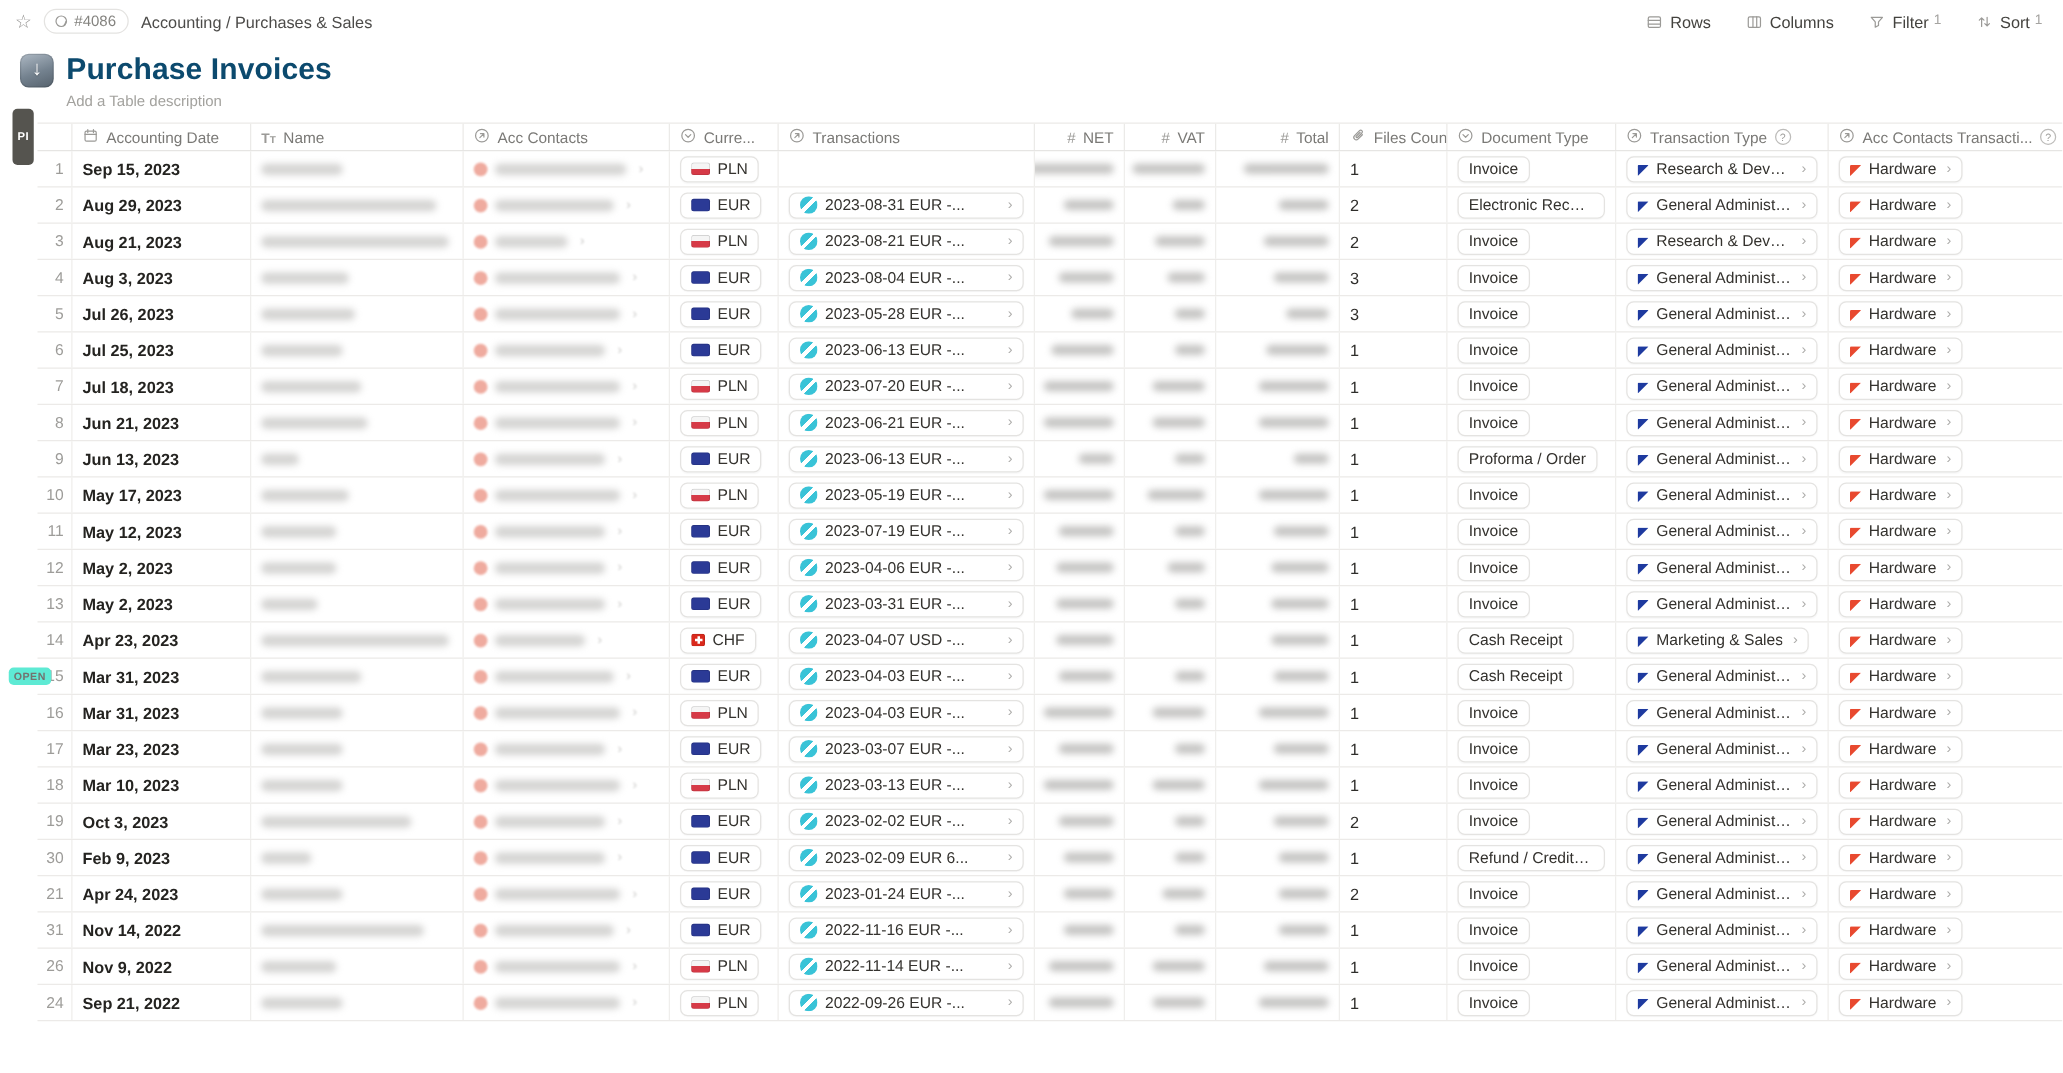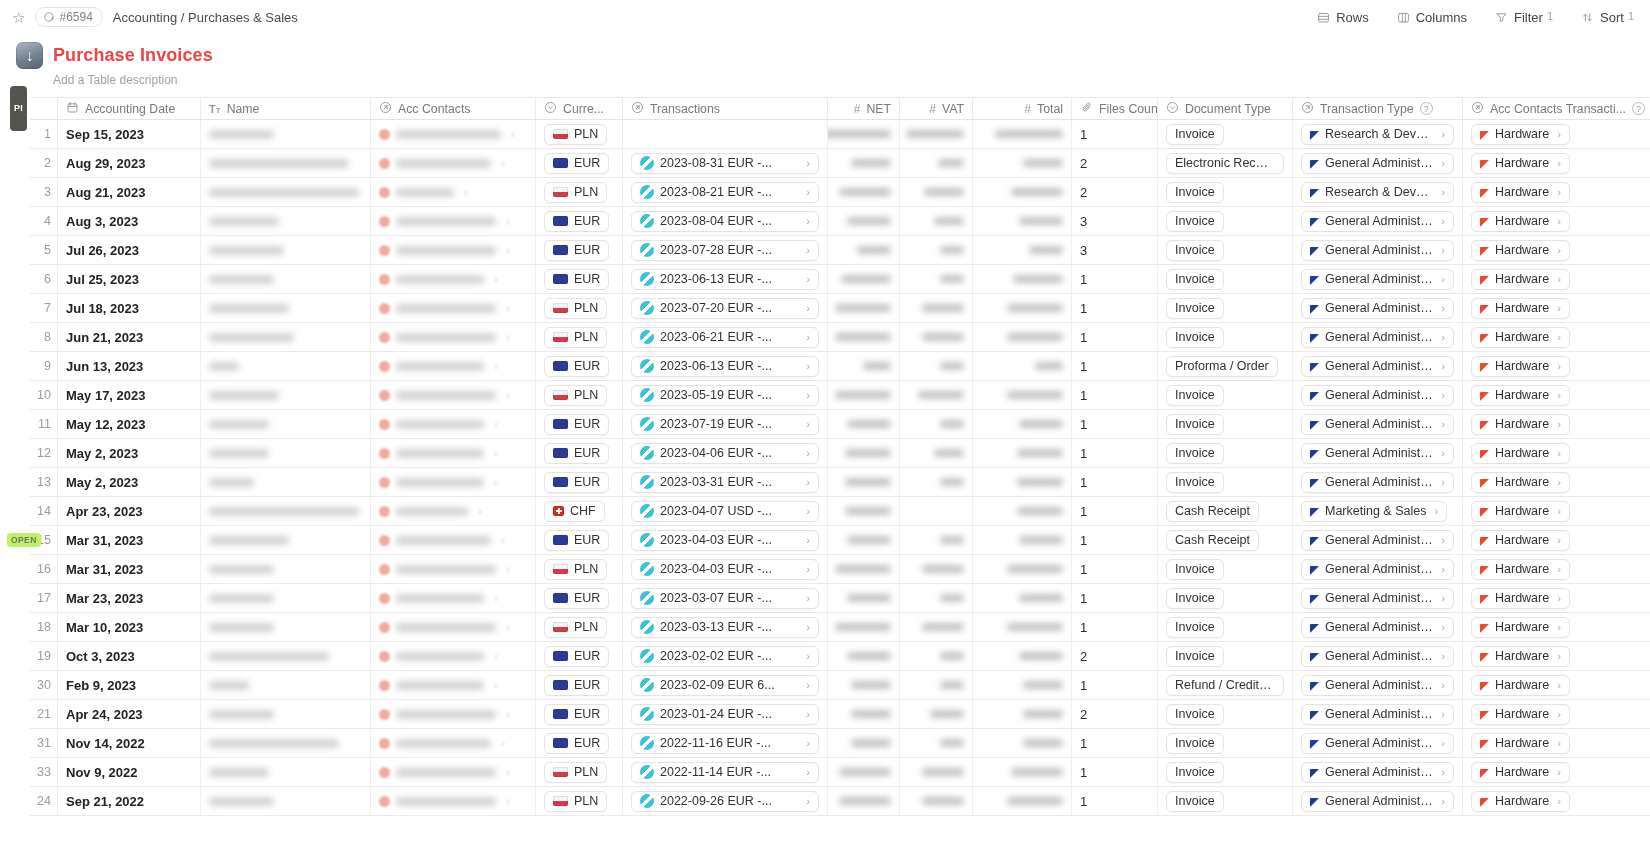--- a/index.html
+++ b/index.html
@@ -19,21 +19,21 @@
   .tool-btn svg { display:block; }
   .tool-count { font-size:11px; color:#a5a4a1; margin-left:-2px; position:relative; top:-1px; }
 
   
   .titlebar { padding:8px 16px 2px 16px; display:flex; align-items:center; gap:10px; }
   .page-emoji { width:27px; height:27px; border-radius:7px; flex:0 0 auto;
     background:linear-gradient(160deg,#aeb9c4 0%,#74828f 55%,#55616c 100%);
     display:flex; align-items:center; justify-content:center;
     box-shadow:inset 0 0 0 1px rgba(0,0,0,.12); }
   .page-emoji span { color:#fff; font-weight:bold; font-size:16px; line-height:1; text-shadow:0 1px 1px rgba(0,0,0,.25); }
-  .page-title { font-size:18px; font-weight:700; color:#ef4444; letter-spacing:.1px; }
+  .page-title { font-size:24px; font-weight:700; color:#0c4a6e; letter-spacing:.1px; }
   .page-desc { padding:2px 16px 10px 53px; font-size:12px; color:#a3a29e; }
 
   
   .table { width:1650px; padding-left:30px; }
   .thead { display:flex; height:23px; border-top:1px solid #ebeae8; border-bottom:1px solid #e6e5e3; align-items:center; }
   .hcell { display:flex; align-items:center; gap:6px; height:100%; padding:0 8px; font-size:12.3px; color:#7a7976;
     border-right:1px solid #ebeae8; overflow:hidden; white-space:nowrap; cursor:pointer; }
   .hcell svg, .hcell .ticon, .hcell .hash { flex:0 0 auto; }
   .hash { font-size:12px; color:#9b9a97; }
   .ticon { font-size:11px; color:#9b9a97; font-weight:bold; letter-spacing:0; }
@@ -42,21 +42,21 @@
     font-size:8.5px; display:inline-flex; align-items:center; justify-content:center; flex:0 0 auto; }
   .gutter-h { width:28px; border-right:1px solid #ebeae8; height:100%; display:flex; align-items:center; position:relative; }
   .view-badge { position:absolute; left:-20px; background:#55544f; color:#fff; font-size:9px; font-weight:bold;
     border-radius:4px; padding:18px 4px; line-height:1; letter-spacing:.3px; cursor:pointer; }
 
   .row { display:flex; height:29px; border-bottom:1px solid #eceae8; align-items:stretch; }
   .cell { display:flex; align-items:center; padding:0 8px; border-right:1px solid #efeeec; overflow:hidden; white-space:nowrap; }
   .gutter { width:28px; border-right:1px solid #efeeec; display:flex; align-items:center; justify-content:flex-end;
     padding-right:6px; position:relative; }
   .rownum { font-size:12.5px; color:#9d9c99; }
-  .open-badge { position:absolute; left:-23px; background:#bef264; color:#73726f; font-size:8.5px; font-weight:bold;
+  .open-badge { position:absolute; left:-23px; background:#5eead4; color:#73726f; font-size:8.5px; font-weight:bold;
     letter-spacing:.4px; border-radius:4px; padding:2.5px 4px; line-height:1; cursor:pointer; }
 
   .col-date{width:143px} .col-name{width:170px} .col-contacts{width:165px} .col-currency{width:87px}
   .col-transactions{width:205px} .col-net{width:72px;justify-content:flex-end} .col-vat{width:73px;justify-content:flex-end}
   .col-total{width:99px;justify-content:flex-end} .col-files{width:86px} .col-docType{width:135px}
   .col-txType{width:170px} .col-accTx{width:187px;border-right:none}
 
   .date-txt { font-size:13px; font-weight:600; color:#242320; }
   .files-txt { font-size:13px; color:#2e2d2a; }
 
@@ -91,21 +91,21 @@
 <body>
 
 <div class="topbar">
   <div class="topbar-left">
     <span class="star">☆</span>
     <span class="record-pill">
       <svg width="12" height="12" viewBox="0 0 16 16" fill="none" stroke="#9b9a97" stroke-width="1.3">
           <circle cx="8" cy="8" r="5.6"></circle>
           <path d="M10.8 12.6c1.2-1 2-2.7 2-4.6"></path>
         </svg>
-      <span>#6594</span>
+      <span>#4086</span>
     </span>
     <span class="breadcrumb">Accounting / Purchases &amp; Sales</span>
   </div>
   <div class="topbar-right" id="toolbar-buttons">
       <div class="tool-btn">
         <span>
           <svg width="13" height="13" viewBox="0 0 16 16" fill="none" stroke="#9b9a97" stroke-width="1.2" stroke-linecap="round" stroke-linejoin="round">
             <rect x="2" y="3" width="12" height="10.5" rx="1.5"></rect>
             <path d="M2 6.6h12M2 10.2h12"></path>
           </svg>
@@ -481,21 +481,21 @@
         </div>
         <div class="cell col-currency">
           <span class="pill">
             <span class="flag flag-EUR"></span>
             <span class="lbl">EUR</span>
           </span>
         </div>
         <div class="cell col-transactions">
           <span class="pill pill-wide">
             <span class="tx-icon"></span>
-            <span class="lbl">2023-07-28 EUR -...</span>
+            <span class="lbl">2023-05-28 EUR -...</span>
             <span class="chev">›</span>
           </span>
         </div>
         <div class="cell col-net">
           <span class="blurnum" style="width:34px"></span>
         </div>
         <div class="cell col-vat">
           <span class="blurnum" style="width:24px"></span>
         </div>
         <div class="cell col-total">
@@ -1538,21 +1538,21 @@
         <div class="cell col-accTx">
           <span class="pill">
             <span class="flagmark red"></span>
             <span class="lbl">Hardware</span>
             <span class="chev">›</span>
           </span>
         </div>
       </div>
       <div class="row">
         <div class="gutter">
-          <span class="rownum">33</span>
+          <span class="rownum">26</span>
         </div>
         <div class="cell col-date">
           <span class="date-txt">Nov 9, 2022</span>
         </div>
         <div class="cell col-name">
           <span class="blurbar" style="width:60px"></span>
         </div>
         <div class="cell col-contacts">
           <span class="avatar"></span>
           <span class="blurbar" style="width:100px"></span>

